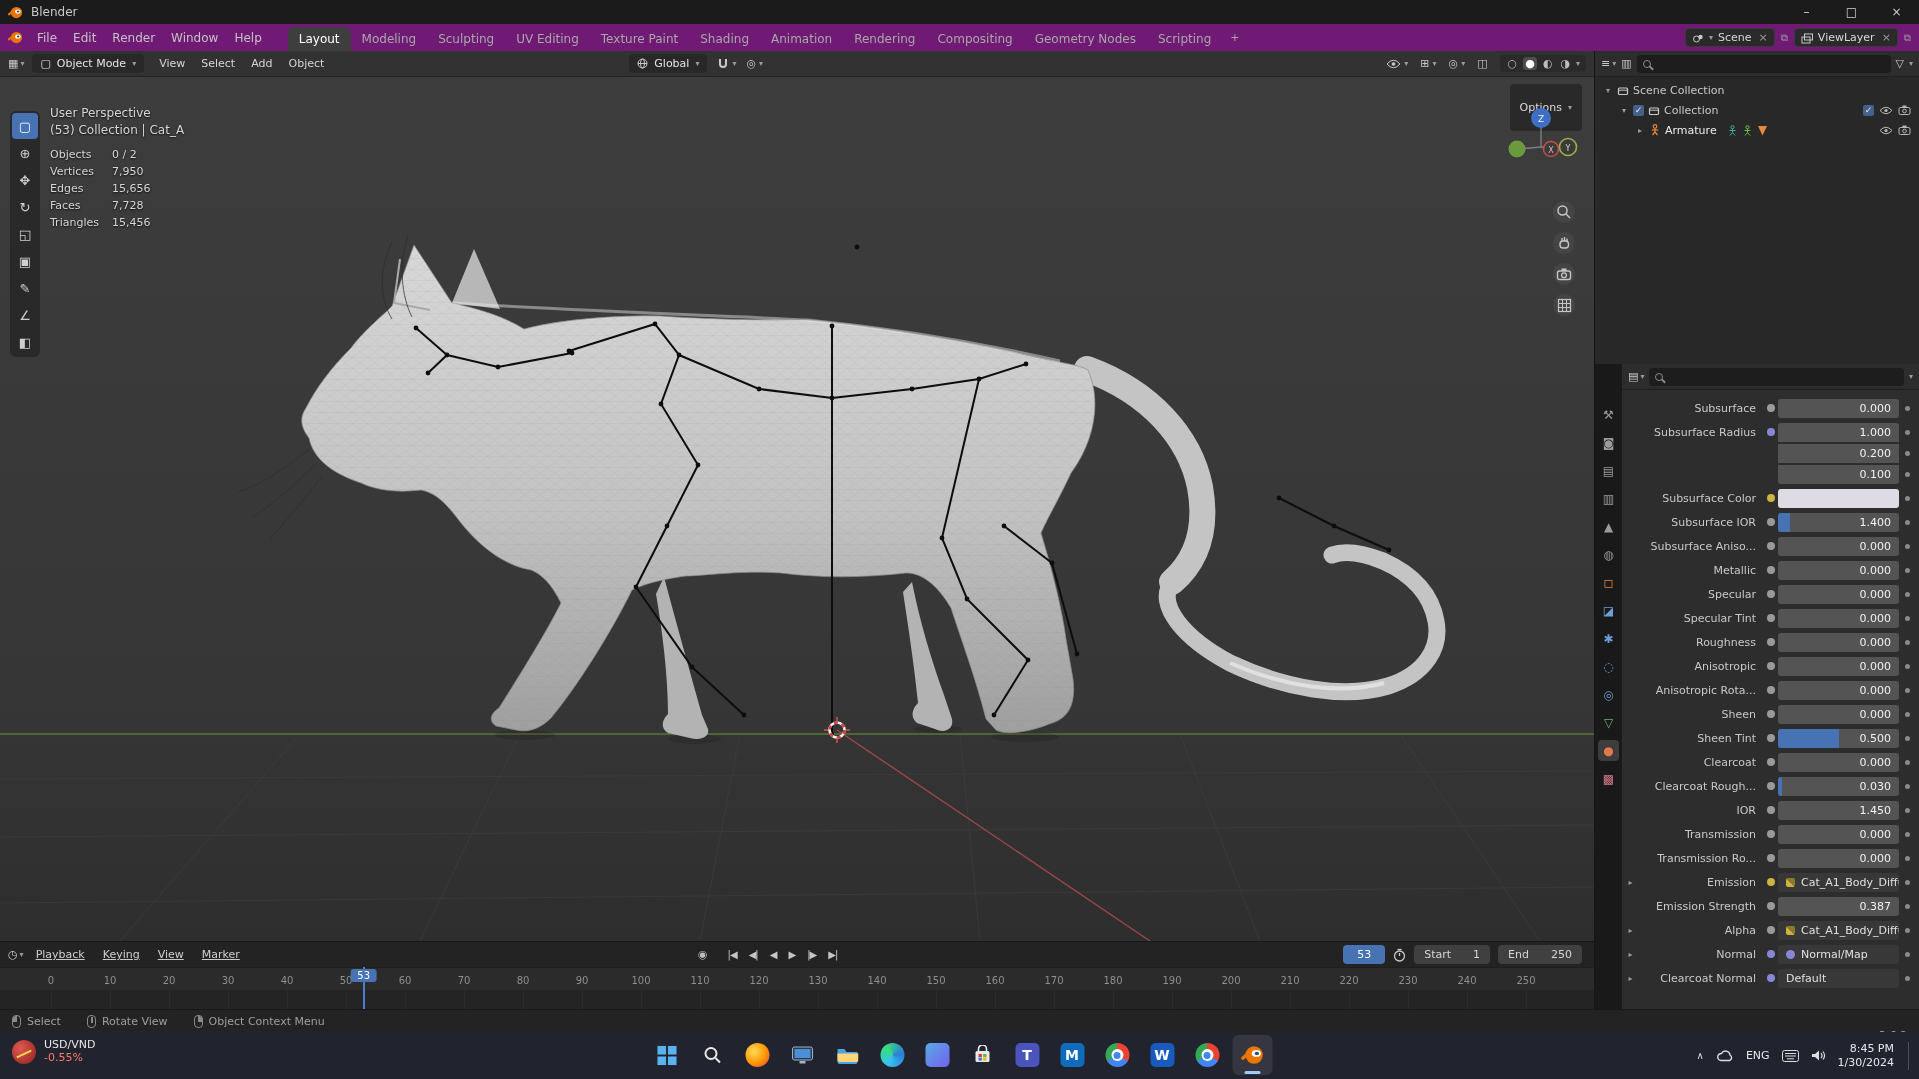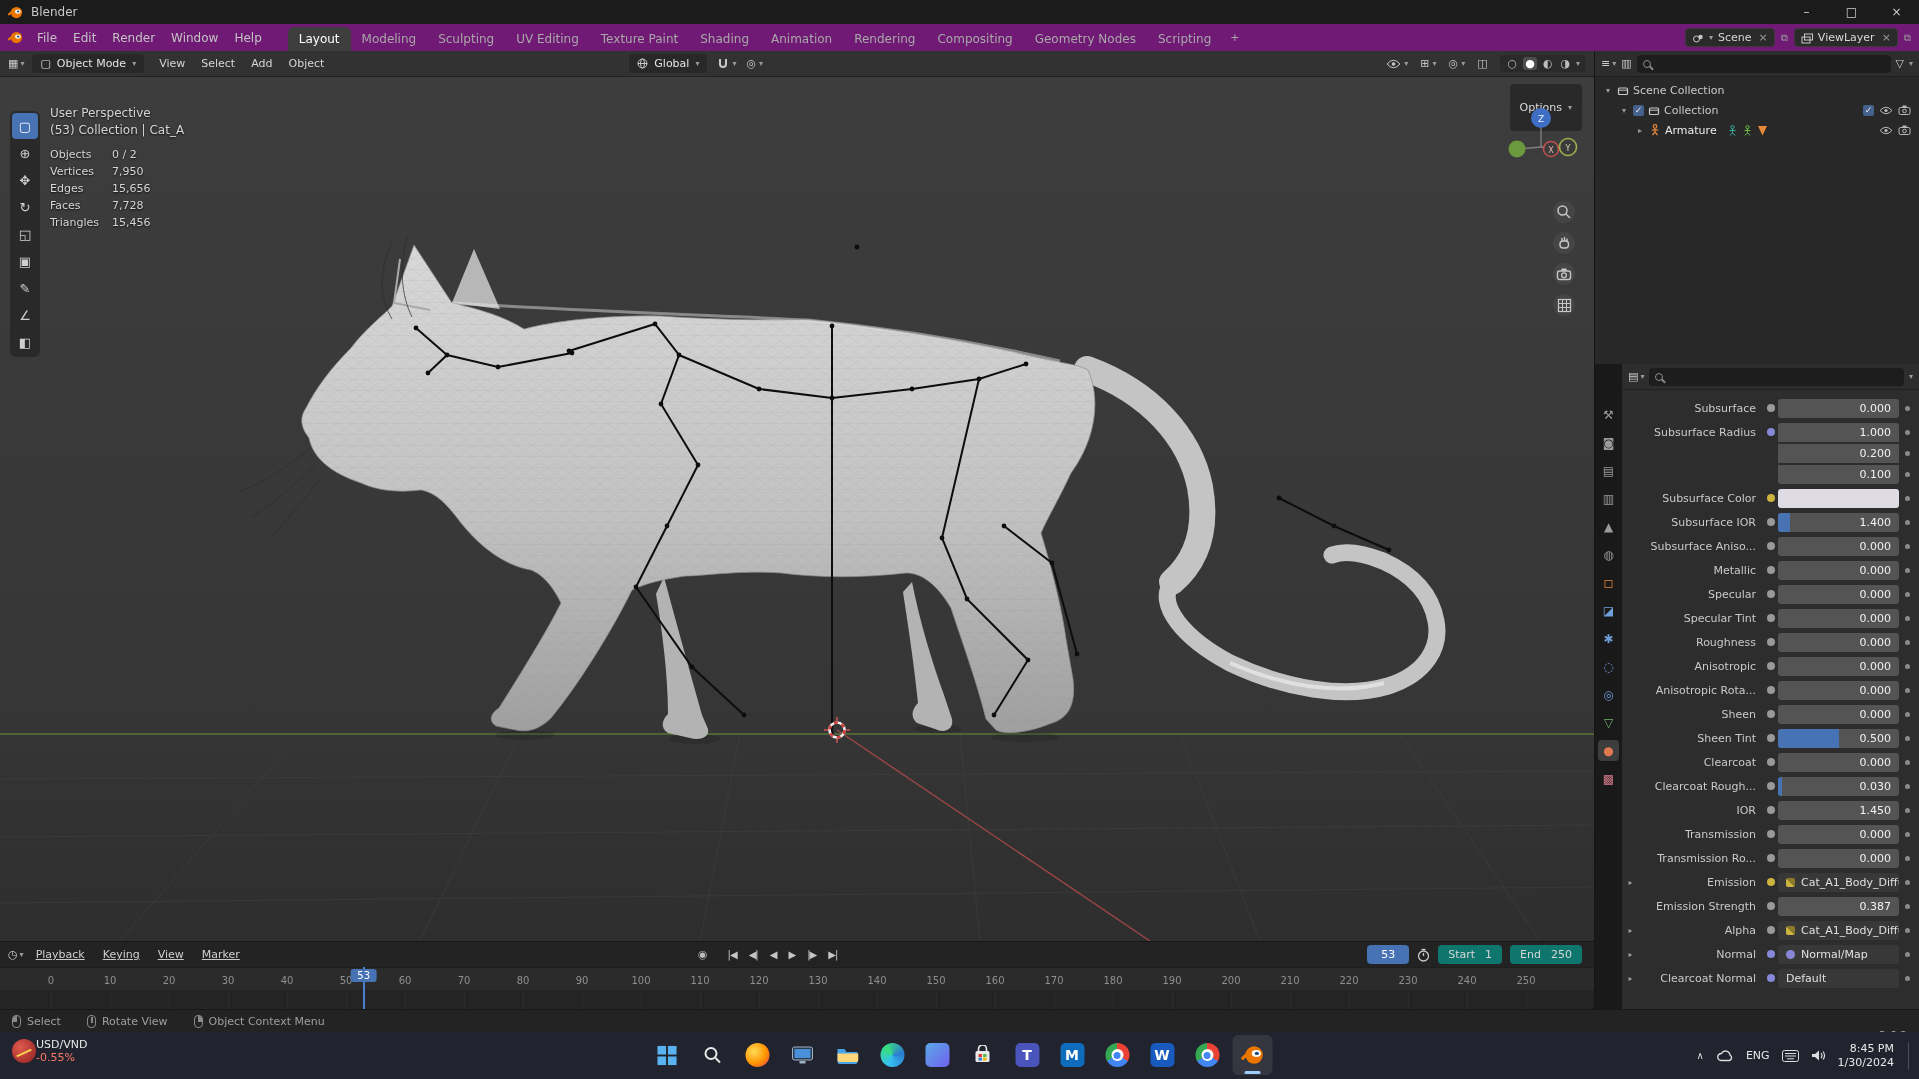--- a/index.html
+++ b/index.html
@@ -65,21 +65,21 @@
   
   .timeline { height:68px; flex:0 0 auto; display:flex; flex-direction:column; position:relative; border-top:1px solid #171717; }
   .tl-header { height:25px; background:#232323; display:flex; align-items:center; gap:4px; padding:0 8px; position:relative; }
   .tl-menus { display:flex; gap:2px;text-decoration:underline; }
   .tl-menus span { padding:3px 8px; color:#d0d0d0; }
   .transport { position:absolute; left:698px; display:flex; align-items:center; gap:10px; }
   .transport .rec { margin-right:10px; color:#bdbdbd; }
   .transport b { font-weight:normal; color:#c5c5c5; font-size:10px; letter-spacing:-1px; }
   .tl-fields { position:absolute; right:12px; display:flex; align-items:center; gap:8px; }
   .framepill { background:#4772b3; color:#fff; border-radius:4px; padding:3px 14px; }
-  .rangefield { background:#0f766e; border-radius:4px; padding:3px 10px; color:#d5d5d5; display:flex; gap:10px; }
+  .rangefield { background:#404040; border-radius:4px; padding:3px 10px; color:#d5d5d5; display:flex; gap:22px; }
   .tl-ruler { height:23px; background:#2b2b2b; border-top:1px solid #1e1e1e; position:relative; }
   .tl-frame { position:absolute; bottom:4px; transform:translateX(-50%); color:#8f8f8f; font-size:10px; }
   .tl-body { flex:1; background:#242424; position:relative; }
   .tl-grid { position:absolute; top:0; bottom:0; width:1px; background:#2c2c2c; }
   .playhead { position:absolute; top:25px; bottom:0; width:2px; background:#4a7fd4; z-index:3; }
   .playhead .ph-label { position:absolute; top:2px; left:50%; transform:translateX(-50%); background:#4772b3; color:#fff; border-radius:3px; padding:1px 7px; font-size:10px; }
 
   
   .outliner { height:313px; background:#282828; display:flex; flex-direction:column; flex:0 0 auto; }
   .ed-header { height:26px; background:#2d2d2d; display:flex; align-items:center; gap:5px; padding:0 6px; border-bottom:1px solid #202020; flex:0 0 auto; }
@@ -121,21 +121,21 @@
   .hint { display:flex; align-items:center; gap:6px; }
   .mi { width:9px; height:13px; border:1px solid #8a8a8a; border-radius:4px; position:relative; display:inline-block; }
   .mi::before { content:''; position:absolute; background:#8a8a8a; }
   .mi-l::before { left:0; top:0; width:4px; height:6px; border-radius:3px 0 0 0; }
   .mi-m::before { left:3px; top:1px; width:2px; height:6px; }
   .mi-r::before { right:0; top:0; width:4px; height:6px; border-radius:0 3px 0 0; }
   .version { margin-left:auto;margin-top:28px; }
 
   
   .taskbar { height:47px; background:#21232e; position:relative; flex:0 0 auto; }
-  .tb-widget { position:absolute; left:12px; top:6px; display:flex; align-items:center; }
+  .tb-widget { position:absolute; left:12px; top:6px; display:flex; align-items:flex-end; gap:8px; }
   .stockico { width:24px; height:24px; border-radius:50%; background:radial-gradient(circle at 35% 35%, #e05a4e, #8e1f1f); position:relative; overflow:hidden; }
   .stockico::after { content:''; position:absolute; left:4px; top:13px; width:16px; height:2px; background:#ffd34d; transform:rotate(-25deg); }
   .tb-widget .wtxt { display:flex; flex-direction:column; line-height:13px; }
   .tb-widget .wt1 { color:#e8e8e8; }
   .tb-widget .wt2 { color:#ff7a6b; }
   .tb-center { position:absolute; left:50%; top:3px; transform:translateX(-50%); display:flex; gap:5px; }
   .tb-app { width:40px; height:40px; border-radius:6px; display:flex; align-items:center; justify-content:center; position:relative; }
   .tb-app.active { background:rgba(255,255,255,.09); }
   .tb-app.active::after { content:''; position:absolute; bottom:1px; left:50%; transform:translateX(-50%); width:16px; height:3px; border-radius:2px; background:#9ecbff; }
   .ball { width:24px; height:24px; border-radius:50%; display:block; }

